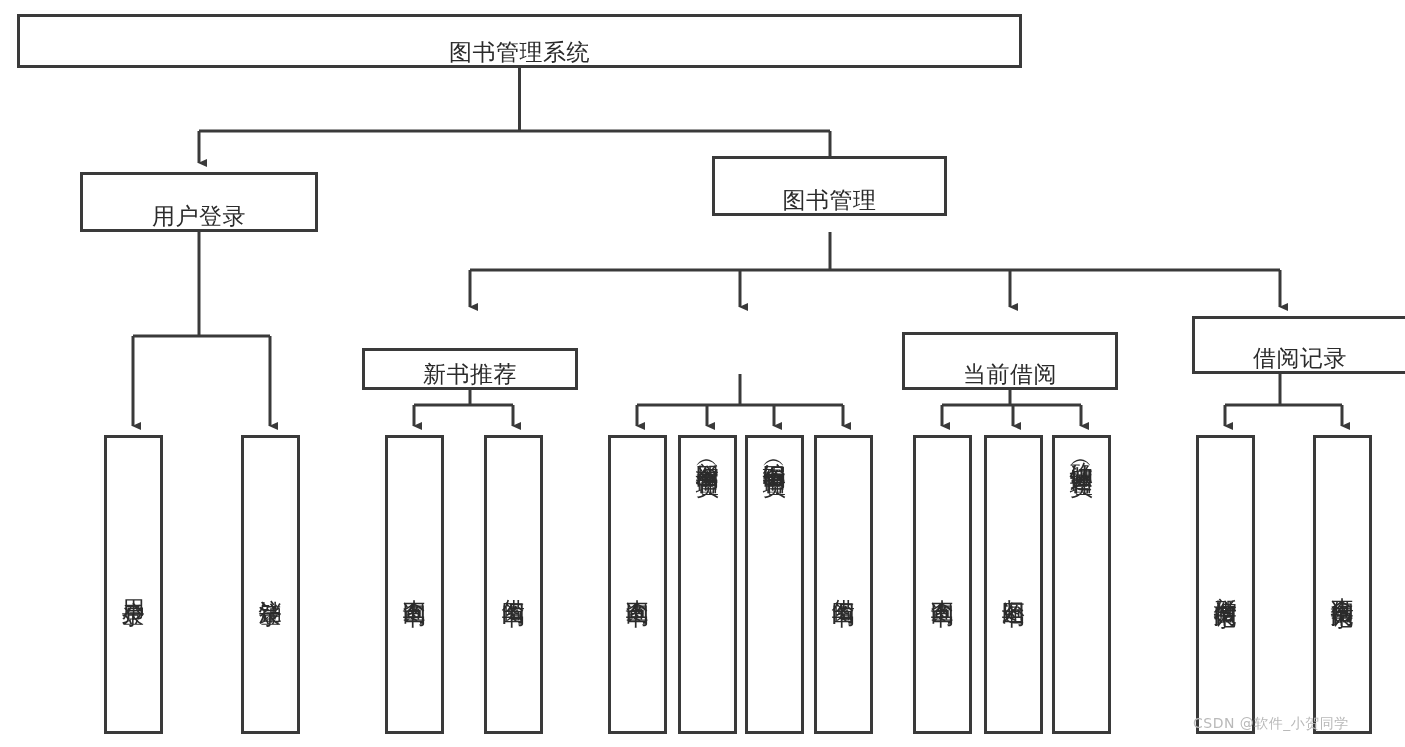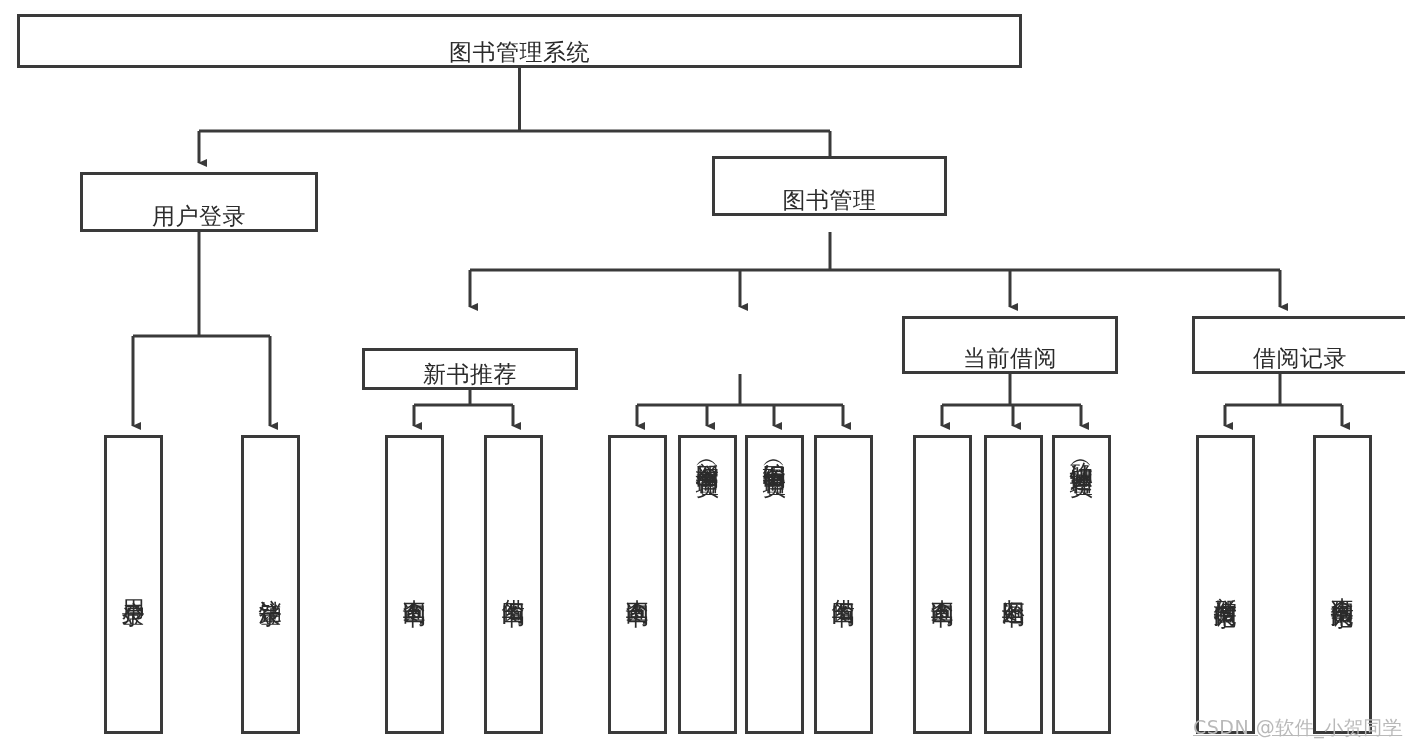--- a/index.html
+++ b/index.html
@@ -56,25 +56,24 @@
     line-height: 1.32;
     letter-spacing: 2px;
     white-space: nowrap;
   }
   .node.leaf.centered {
     align-items: center;
     padding-top: 0;
   }
   .watermark {
     position: absolute;
-    font-size: 19px;
+    font-size: 14px;
     color: #b9b9b9;
     white-space: nowrap;
     letter-spacing: 0.5px;
-    text-decoration: underline;
   }
 </style>
 </head>
 <body>
 
 <div id="diagram">
 
   <svg class="connectors" viewBox="0 0 1405 747" xmlns="http://www.w3.org/2000/svg">
     <defs>
       <marker id="arrowhead" markerWidth="9" markerHeight="9" refX="4.2" refY="8" orient="auto" markerUnits="userSpaceOnUse">
@@ -133,21 +132,21 @@
   <div class="node" id="node-l2-0" style="left: 80px; top: 172px; width: 238px; height: 60px;">
     <span class="node-label">用户登录</span>
   </div>
   <div class="node" id="node-l2-1" style="left: 712px; top: 156px; width: 235px; height: 60px;">
     <span class="node-label">图书管理</span>
   </div>
 
   <div class="node" id="node-l3-0" style="left: 362px; top: 316px; width: 216px; height: 42px; margin-top: 32px;">
     <span class="node-label">新书推荐</span>
   </div>
-  <div class="node" id="node-l3-2" style="left: 902px; top: 316px; width: 216px; height: 58px;">
+  <div class="node" id="node-l3-2" style="left: 902px; top: 332px; width: 216px; height: 58px;">
     <span class="node-label">当前借阅</span>
   </div>
   <div class="node" id="node-l3-3" style="left: 1172px; top: 316px; width: 216px; height: 58px; margin-left: 20px;">
     <span class="node-label">借阅记录</span>
   </div>
 
   <div class="node leaf centered" id="node-leaf-0" style="left: 104px; top: 435px; width: 59px; height: 299px;">
     <span class="node-label">用户登录</span>
   </div>
   <div class="node leaf centered" id="node-leaf-1" style="left: 241px; top: 435px; width: 59px; height: 299px;">

